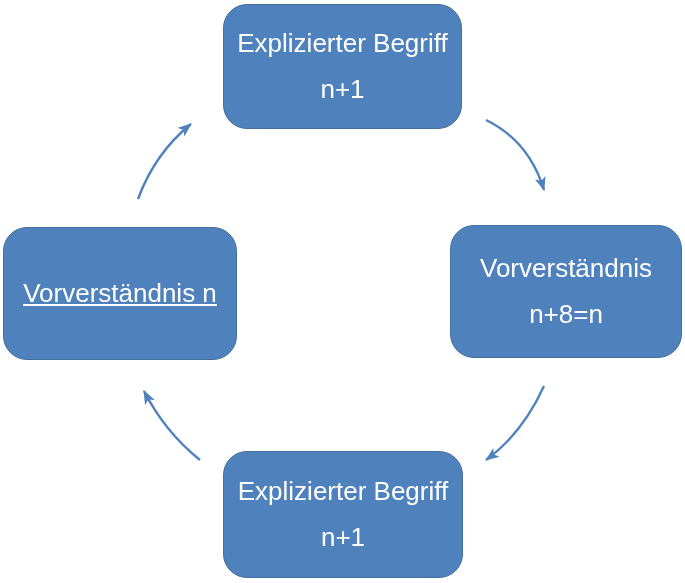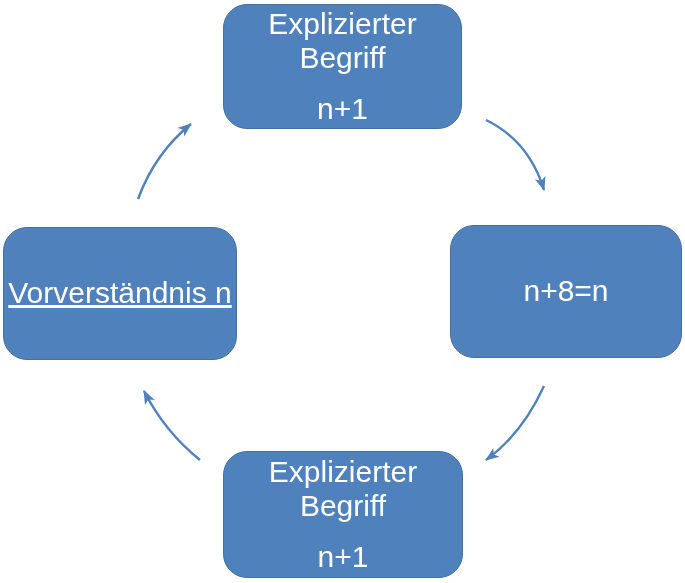--- a/index.html
+++ b/index.html
@@ -25,21 +25,21 @@
     position: absolute;
     background: var(--node-fill);
     border: 1px solid var(--node-border);
     border-radius: 24px;
     color: var(--node-text);
     display: flex;
     flex-direction: column;
     align-items: center;
     justify-content: center;
     row-gap: 16px;
-    font-size: 30px;
+    font-size: 26px;
     line-height: 1.15;
     text-align: center;
   }
   .node-top    { left: 223px; top: 4px;   width: 239px; height: 125px; }
   .node-right  { left: 450px; top: 225px; width: 232px; height: 133px; }
   .node-bottom { left: 223px; top: 451px; width: 240px; height: 127px; }
   .node-left   { left: 3px;   top: 227px; width: 234px; height: 133px; text-decoration: underline; }
   .arrow-layer {
     position: absolute;
     left: 0; top: 0;
@@ -70,20 +70,21 @@
     <path class="arc" d="M200,460 Q165,432 144,391" marker-end="url(#ah)"></path>
     <path class="arc" d="M138,199 Q155,153 191,124" marker-end="url(#ah)"></path>
   </svg>
 
   <div class="node node-top">
     <span>Explizierter Begriff</span>
     <span>n+1</span>
   </div>
 
   <div class="node node-right">
+    <span>Vorverständnis</span>
     <span>n+8=n</span>
   </div>
 
   <div class="node node-bottom">
     <span>Explizierter Begriff</span>
     <span>n+1</span>
   </div>
 
   <div class="node node-left">
     <span>Vorverständnis n</span>

